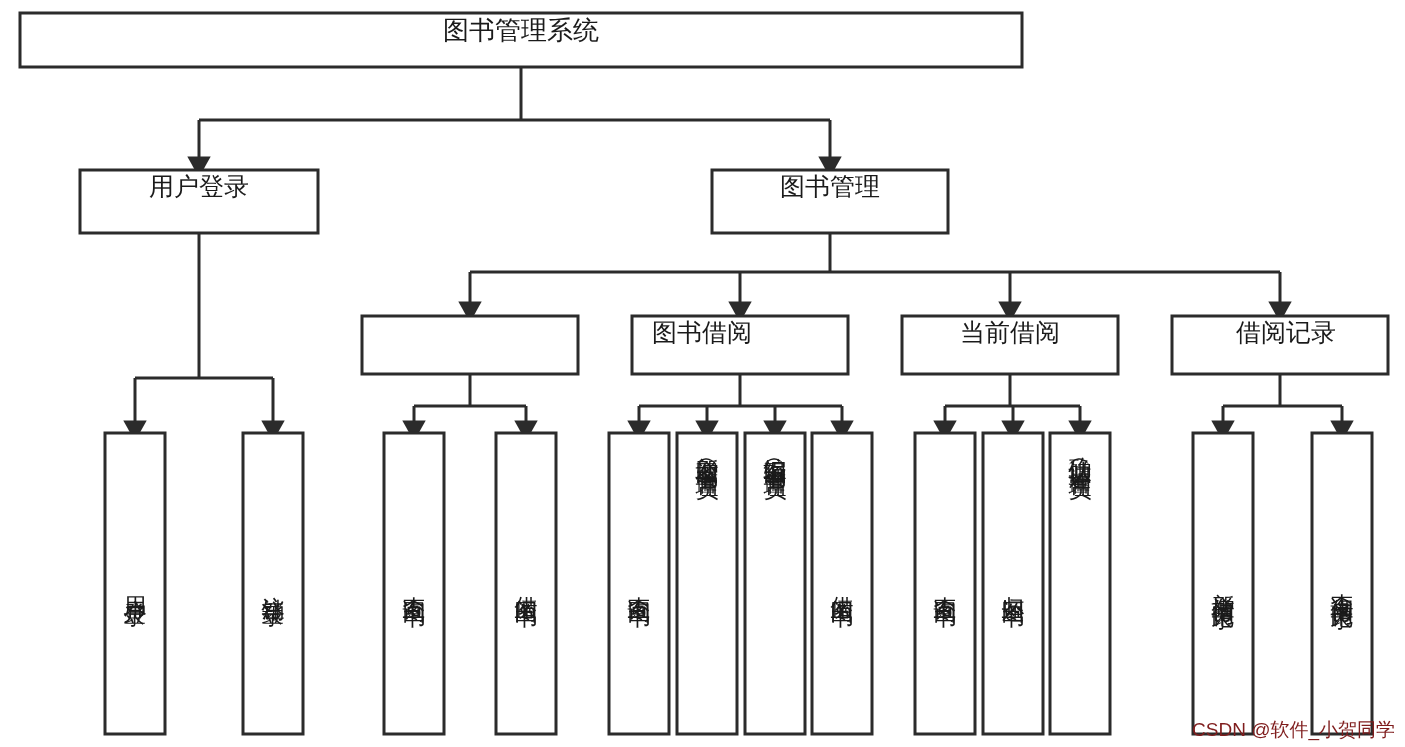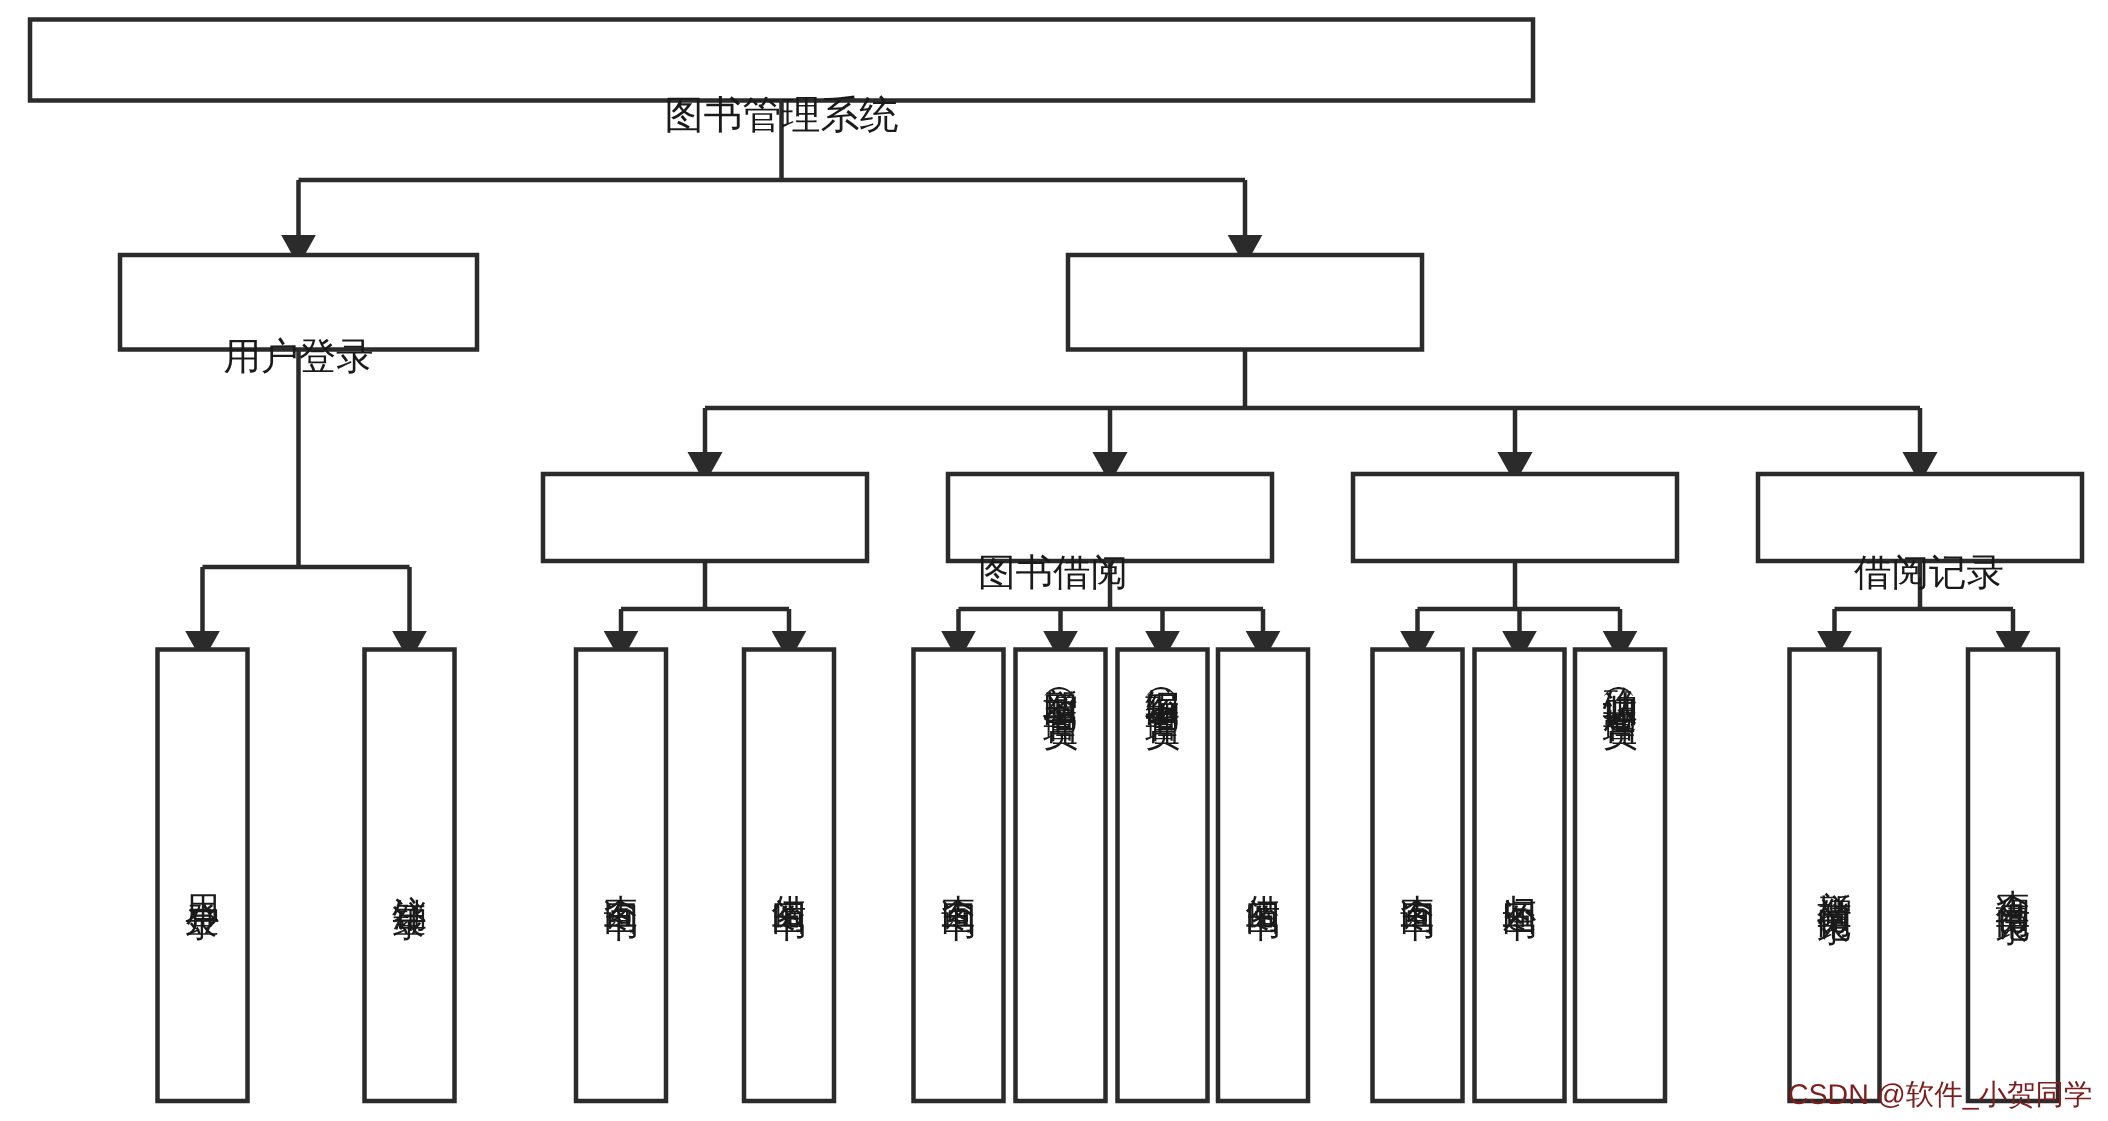--- a/index.html
+++ b/index.html
@@ -50,24 +50,22 @@
     font-family: "Liberation Sans", "DejaVu Sans", sans-serif;
     font-size: 23px;
     line-height: 1.18;
     color: #1a1a1a;
     letter-spacing: 3px;
     white-space: nowrap;
   }
   .h-text-box {
     position: absolute;
     display: flex;
-    align-items: center;
     justify-content: center;
     pointer-events: none;
-    margin-top: 36px;
   }
   .h-text {
     font-family: "Liberation Sans", "DejaVu Sans", sans-serif;
     font-size: 25px;
     color: #1a1a1a;
     white-space: nowrap;
   }
   .h-text.title {
     font-size: 26px;
   }
@@ -177,24 +175,30 @@
     <rect class="node-rect" x="1312" y="433" width="60" height="301"></rect>
   </svg>
 
   <div class="h-text-box" style="left:20px; top:13px; width:1002px; height:54px;">
     <span class="h-text title">图书管理系统</span>
   </div>
 
   <div class="h-text-box" style="left:80px; top:170px; width:238px; height:63px;">
     <span class="h-text">用户登录</span>
   </div>
+  <div class="h-text-box" style="left:712px; top:170px; width:236px; height:63px;">
+    <span class="h-text">图书管理</span>
+  </div>
 
   <div class="h-text-box" style="left:608px; top:316px; width:188px; height:58px;">
     <span class="h-text">图书借阅</span>
   </div>
+  <div class="h-text-box" style="left:902px; top:316px; width:216px; height:58px;">
+    <span class="h-text">当前借阅</span>
+  </div>
   <div class="h-text-box" style="left:1172px; top:316px; width:228px; height:58px;">
     <span class="h-text">借阅记录</span>
   </div>
 
   <div class="vert-text-box" style="left:105px; top:433px; width:60px; height:301px;">
     <span class="vert-text">用户登录</span>
   </div>
   <div class="vert-text-box" style="left:243px; top:433px; width:60px; height:301px;">
     <span class="vert-text">注销登录</span>
   </div>

